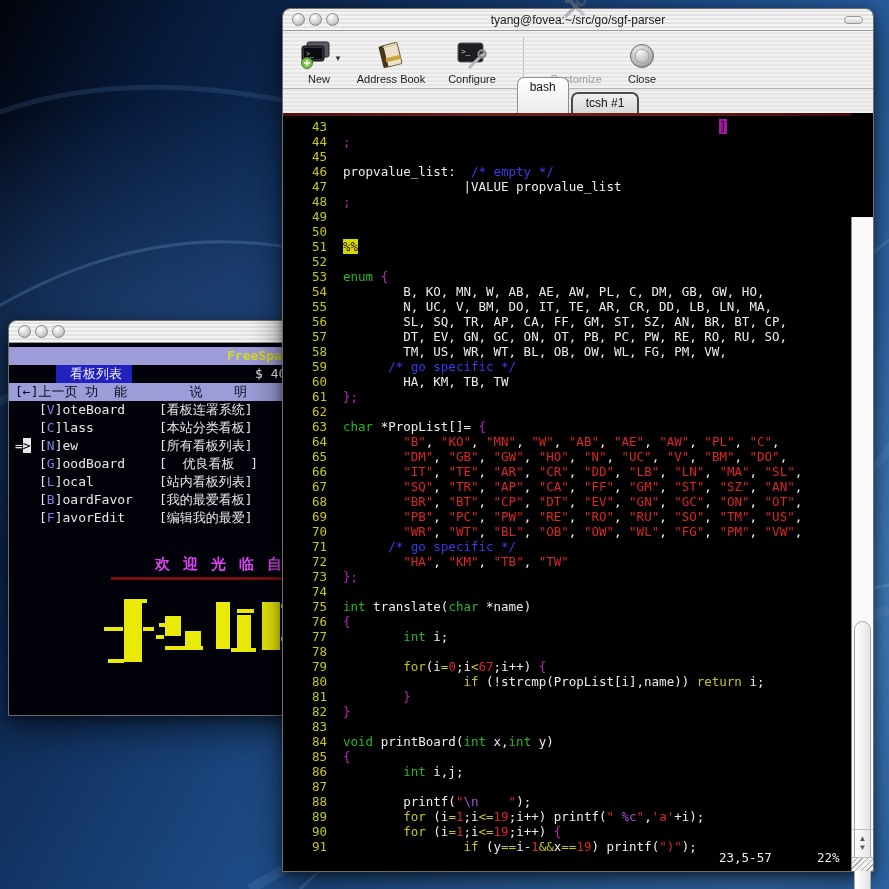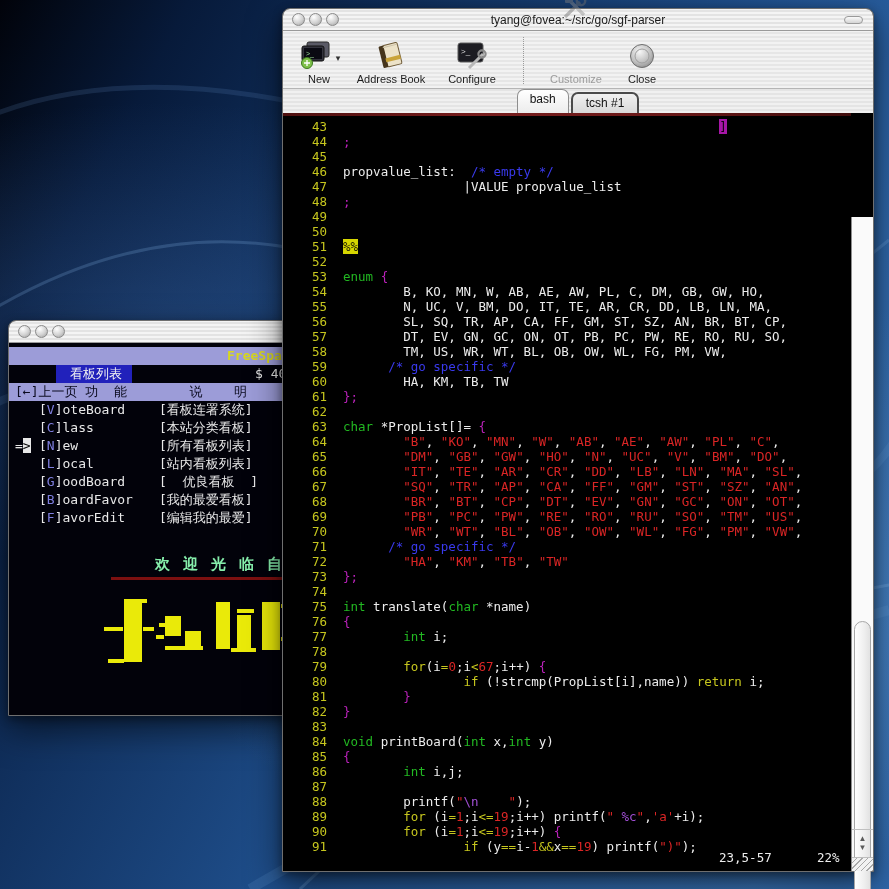--- a/index.html
+++ b/index.html
@@ -34,21 +34,21 @@
     border-bottom:1px solid #b5b5b5; display:flex; align-items:stretch; padding:4px 0 2px 10px; }
   .tb-item { display:flex; flex-direction:column; align-items:center; justify-content:flex-end; cursor:default; }
   .tb-icon { height:34px; display:flex; align-items:center; justify-content:center; }
   .tb-label { font-size:11px; color:#1d1d1d; line-height:13px; white-space:nowrap; }
   .tb-item.disabled .tb-label { color:#9b9b9b; }
   .tb-sep { width:0; border-left:1px dotted #9a9a9a; margin:2px 14px 2px 16px; }
   .dd-arrow { font-size:9px; color:#333; margin-left:2px; align-self:flex-start; margin-top:14px; }
 
   .tabbar { height:24px; background:repeating-linear-gradient(0deg,#f0f0f0 0 2px,#e4e4e4 2px 4px);
     display:flex; justify-content:center; align-items:flex-end; }
-  .tab { font-size:12px; color:#111; padding:2px 12px 7px; border:1px solid #8e8e8e; border-bottom:none;
+  .tab { font-size:12px; color:#111; padding:2px 12px 19px; border:1px solid #8e8e8e; border-bottom:none;
     border-radius:7px 7px 0 0; background:linear-gradient(#ffffff,#ececec); margin:0 1px; }
   .tab.active { background:linear-gradient(#f0f0f0,#d9d9d9); border-color:#4a4a4a;
     border-width:2px 2px 0 2px; padding:2px 13px 3px; }
 
   .terminal { position:absolute; top:104px; bottom:0; left:0; right:0; background:#000; }
   .term-redline { height:3px; background:linear-gradient(90deg,#5c1212,#8c2222 35%,#7a1c1c 70%,#4a0e0e); opacity:.85; }
   #code { font:12.5px/15px "DejaVu Sans Mono", monospace; padding:3px 0 0 14px; white-space:pre; }
   .cl { height:15px; white-space:pre; }
   .ln { display:inline-block; width:30px; text-align:right; margin-right:16px; color:#c6c61e; }
   .w  { color:#ececec; } .k { color:#c6c61e; } .t { color:#22b822; }
@@ -79,21 +79,21 @@
   .bbs-head { padding-left:0; background:#9c9cd8; }
   .bbs-board { display:inline-block; background:#2121bb; color:#f2f2f2; padding:0 10px 4px 14px; height:18px; }
   .bbs-free { position:absolute; left:218px; top:0; color:#d8d81c; font-weight:bold; }
   .bbs-money { position:absolute; left:246px; top:0; }
   .bbs-menuhead { background:#9c9cd8; color:#0a0a1e; }
   .menu-row { height:18px; white-space:pre; display:flex; }
   .menu-arrow { display:inline-block; width:30px; padding-left:6px; }
   .menu-arrow .gt { background:#e8e8e8; color:#000; }
   .menu-name { display:inline-block; width:120px; }
   .menu-key { color:#8080e0; }
-  .welcome { position:absolute; left:146px; top:212px; color:#86efac; font-weight:bold;
+  .welcome { position:absolute; left:146px; top:212px; color:#d946ef; font-weight:bold;
     font-size:15px; letter-spacing:2px; white-space:pre; }
   .redline { position:absolute; left:102px; top:234px; width:246px; height:3px; background:#7c1010; }
   .art-rect { position:absolute; background:#eaea09; }
 </style>
 </head>
 <body>
 
 <div class="desktop">
   <svg width="889" height="889" viewBox="0 0 889 889">
     <path d="M-40,330 Q200,170 430,300 T889,240" fill="none" stroke="rgba(150,200,250,0.20)" stroke-width="3"></path>
@@ -119,22 +119,22 @@
     </div>
     <div class="bbs-row">
       <span>[21:07 三 1/22] ID: fabian</span>
       <span class="bbs-money">$ 40</span>
     </div>
     <div class="bbs-row bbs-menuhead">[←]上一页 功  能        说    明</div>
     <div id="bbs-menu">
         <div class="menu-row"><span class="menu-arrow"></span><span class="menu-name"><span>[</span><span class="menu-key">V</span><span>]oteBoard</span></span><span>[看板连署系统]</span></div>
         <div class="menu-row"><span class="menu-arrow"></span><span class="menu-name"><span>[</span><span class="menu-key">C</span><span>]lass</span></span><span>[本站分类看板]</span></div>
         <div class="menu-row"><span class="menu-arrow"><span>=</span><span class="gt">&gt;</span></span><span class="menu-name"><span>[</span><span class="menu-key">N</span><span>]ew</span></span><span>[所有看板列表]</span></div>
+        <div class="menu-row"><span class="menu-arrow"></span><span class="menu-name"><span>[</span><span class="menu-key">G</span><span>]oodBoard</span></span><span>[  优良看板  ]</span></div>
         <div class="menu-row"><span class="menu-arrow"></span><span class="menu-name"><span>[</span><span class="menu-key">L</span><span>]ocal</span></span><span>[站内看板列表]</span></div>
-        <div class="menu-row"><span class="menu-arrow"></span><span class="menu-name"><span>[</span><span class="menu-key">G</span><span>]oodBoard</span></span><span>[  优良看板  ]</span></div>
         <div class="menu-row"><span class="menu-arrow"></span><span class="menu-name"><span>[</span><span class="menu-key">B</span><span>]oardFavor</span></span><span>[我的最爱看板]</span></div>
         <div class="menu-row"><span class="menu-arrow"></span><span class="menu-name"><span>[</span><span class="menu-key">F</span><span>]avorEdit</span></span><span>[编辑我的最爱]</span></div>
       </div>
     <div class="welcome">欢 迎 光 临 自</div>
     <div class="redline"></div>
     <div id="ascii-art">
         <div class="art-rect" style="left: 115px; top: 256px; width: 23px; height: 4px;"></div>
         <div class="art-rect" style="left: 115px; top: 260px; width: 18px; height: 59px;"></div>
         <div class="art-rect" style="left: 95px; top: 284px; width: 19px; height: 4px;"></div>
         <div class="art-rect" style="left: 134px; top: 284px; width: 11px; height: 4px;"></div>

